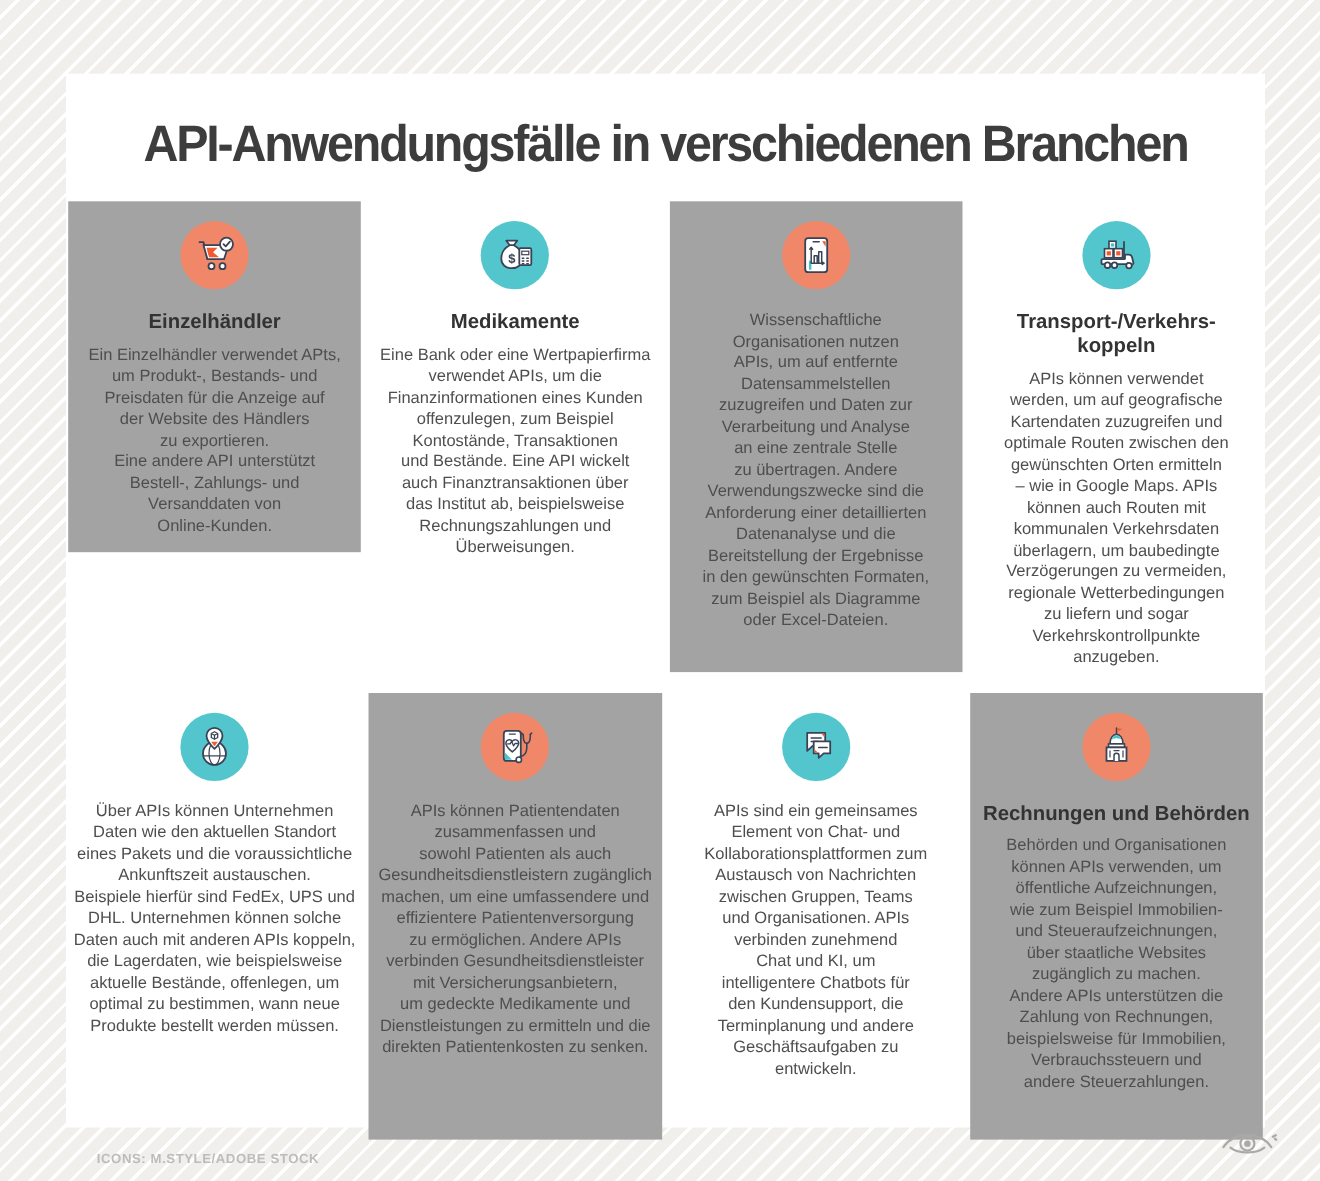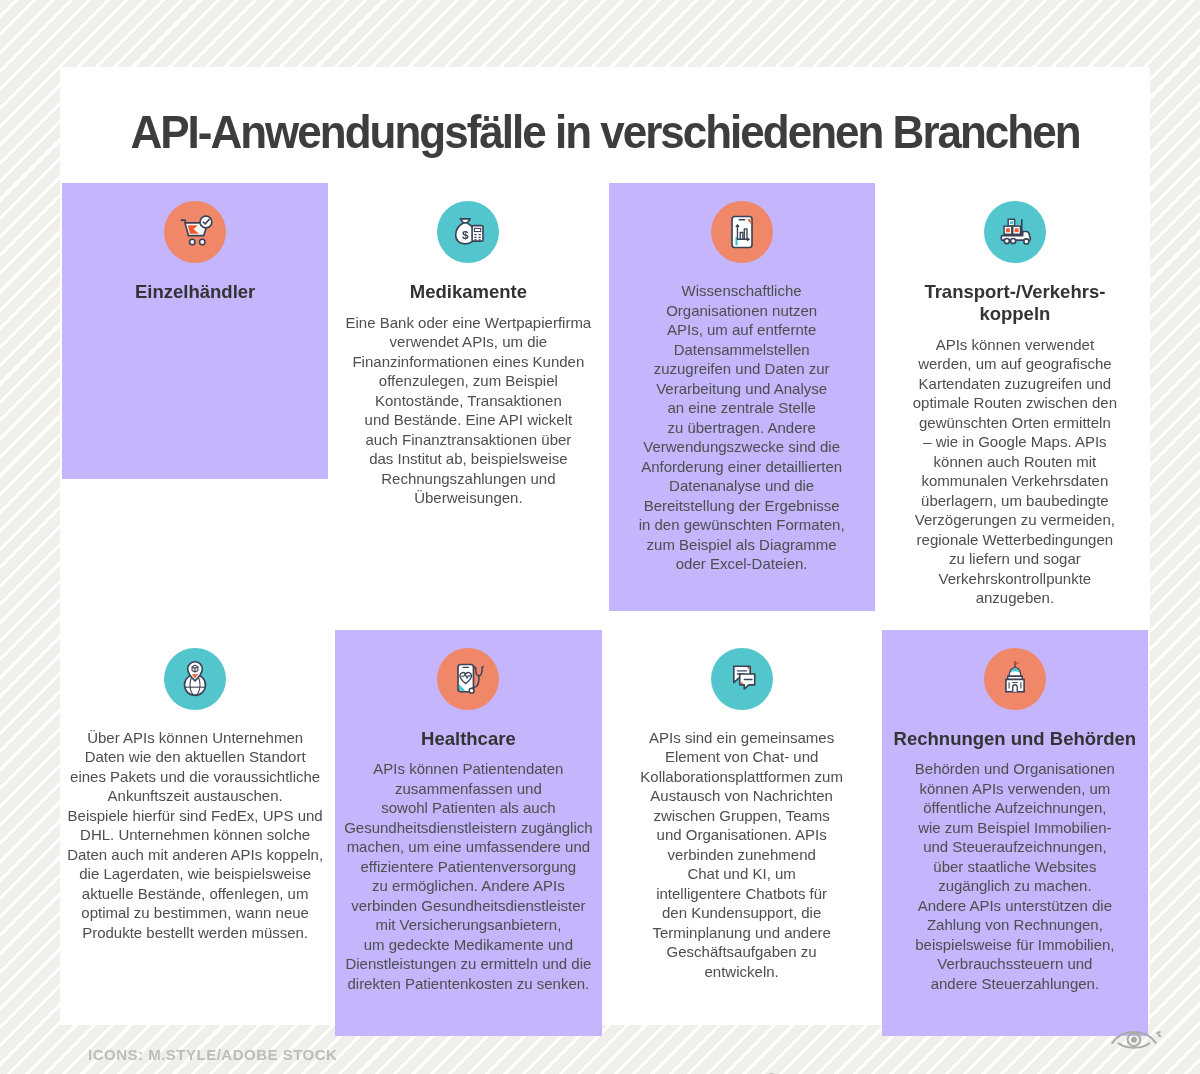--- a/index.html
+++ b/index.html
@@ -18,37 +18,37 @@
     transform:scaleY(1.06);transform-origin:top center;
   }
   .cards{
     display:grid;grid-template-columns:repeat(4,1fr);
     column-gap:7px;row-gap:8px;align-items:start;
     margin-top:30px;padding:0 2px;
   }
   .card{
     text-align:center;padding:18px 4px 14px;box-sizing:border-box;
   }
-  .card.pink{background:#c4b5fd;}
+  .card.pink{background:#a3a3a3;}
   .icon-circle{
     width:62px;height:62px;border-radius:50%;margin:0 auto 18px;
     display:flex;align-items:center;justify-content:center;
   }
   .icon-circle.orange{background:#ef8768;}
   .icon-circle.teal{background:#52c6cc;}
   .card-title{
     font-size:18.5px;font-weight:bold;color:#333333;line-height:1.18;
     margin:0 0 10px;white-space:pre-line;
   }
   .card-body{
     font-size:15px;color:#4e4e4e;line-height:1.3;white-space:pre-line;margin:0;
   }
   .footer-credits{
     position:absolute;left:88px;top:1046px;
-    font-size:15px;font-weight:bold;letter-spacing:.5px;color:#bebcb9;
+    font-size:12px;font-weight:bold;letter-spacing:.5px;color:#bebcb9;
   }
   .footer-right{
     position:absolute;right:16px;top:1020px;
     display:flex;align-items:flex-end;gap:10px;
   }
   .footer-copyright{
     font-size:14px;font-weight:bold;letter-spacing:.5px;color:#bebcb9;
     margin-bottom:8px;
     margin-top:33px;
   }
@@ -73,20 +73,29 @@
             <path d="M11 12 h25 l-4.5 14 H15 z" fill="#ffffff"></path>
           </g>
           <polygon points="14,14.5 25,14.5 20.5,19 26.5,24 16.5,24" fill="#F2592F"></polygon>
           <circle cx="19" cy="33" r="3" fill="#ffffff" stroke="#3A4356" stroke-width="1.8"></circle>
           <circle cx="30" cy="33" r="3" fill="#ffffff" stroke="#3A4356" stroke-width="1.8"></circle>
           <circle cx="34" cy="11" r="6.5" fill="#ffffff" stroke="#3A4356" stroke-width="1.8"></circle>
           <path d="M31 11 l2.2 2.2 l4.2 -4.8" fill="none" stroke="#3A4356" stroke-width="1.8" stroke-linecap="round" stroke-linejoin="round"></path>
         </svg>
       </div>
       <h2 class="card-title">Einzelhändler</h2>
+      <p class="card-body">Ein Einzelhändler verwendet APts,
+um Produkt-, Bestands- und
+Preisdaten für die Anzeige auf
+der Website des Händlers
+zu exportieren.
+Eine andere API unterstützt
+Bestell-, Zahlungs- und
+Versanddaten von
+Online-Kunden.</p>
     </div>
 
     <div class="card">
       <div class="icon-circle teal">
         <svg viewBox="0 0 44 44" width="40" height="40">
           <path d="M17 12 l-3.5 -4.5 h11 L21 12" fill="#ffffff" stroke="#3A4356" stroke-width="1.8" stroke-linejoin="round"></path>
           <path d="M17 12 h4 c6 3 8.5 8 8.5 13.5 c0 6 -4.5 9.5 -10.5 9.5 c-6 0 -10.5 -3.5 -10.5 -9.5 c0 -5.5 2.5 -10.5 8.5 -13.5 z" fill="#ffffff" stroke="#3A4356" stroke-width="1.8" stroke-linejoin="round"></path>
           <text x="15.5" y="30" font-size="13" font-weight="bold" fill="#3A4356" font-family="Liberation Sans, sans-serif">$</text>
           <rect x="26.5" y="15" width="12" height="17" rx="1.5" fill="#ffffff" stroke="#3A4356" stroke-width="1.8"></rect>
           <rect x="29" y="18" width="7" height="3.5" fill="none" stroke="#3A4356" stroke-width="1.2"></rect>
@@ -219,21 +228,20 @@
           <path d="M19.5 27 c-4.6 -3.7 -6.4 -6.1 -6.4 -8.9 a3.5 3.5 0 0 1 6.4 -1.7 a3.5 3.5 0 0 1 6.4 1.7 c0 2.8 -1.8 5.2 -6.4 8.9 z" fill="#ffffff" stroke="#3A4356" stroke-width="1.5" stroke-linejoin="round"></path>
           <path d="M14.8 19 h2.6 l1.4 -2.6 l2 4.6 l1.4 -2.4 h2.4" fill="none" stroke="#3A4356" stroke-width="1.3" stroke-linecap="round" stroke-linejoin="round"></path>
           <g fill="none" stroke="#3A4356" stroke-width="1.6" stroke-linecap="round">
             <path d="M30.5 10 c0 0 -.5 8.5 3.5 8.5 s3.5 -8.5 3.5 -8.5"></path>
             <path d="M34 18.5 v4 c0 5.5 -3 8.5 -6.5 9"></path>
             <path d="M30 9.5 l-1.3 -1.3 M37.5 9.5 l1.3 -1.3"></path>
           </g>
           <circle cx="26" cy="34.8" r="2.7" fill="#ffffff" stroke="#3A4356" stroke-width="1.6"></circle>
         </svg>
       </div>
-      <h2 class="card-title">Healthcare</h2>
       <p class="card-body">APIs können Patientendaten
 zusammenfassen und
 sowohl Patienten als auch
 Gesundheitsdienstleistern zugänglich
 machen, um eine umfassendere und
 effizientere Patientenversorgung
 zu ermöglichen. Andere APIs
 verbinden Gesundheitsdienstleister
 mit Versicherungsanbietern,
 um gedeckte Medikamente und

